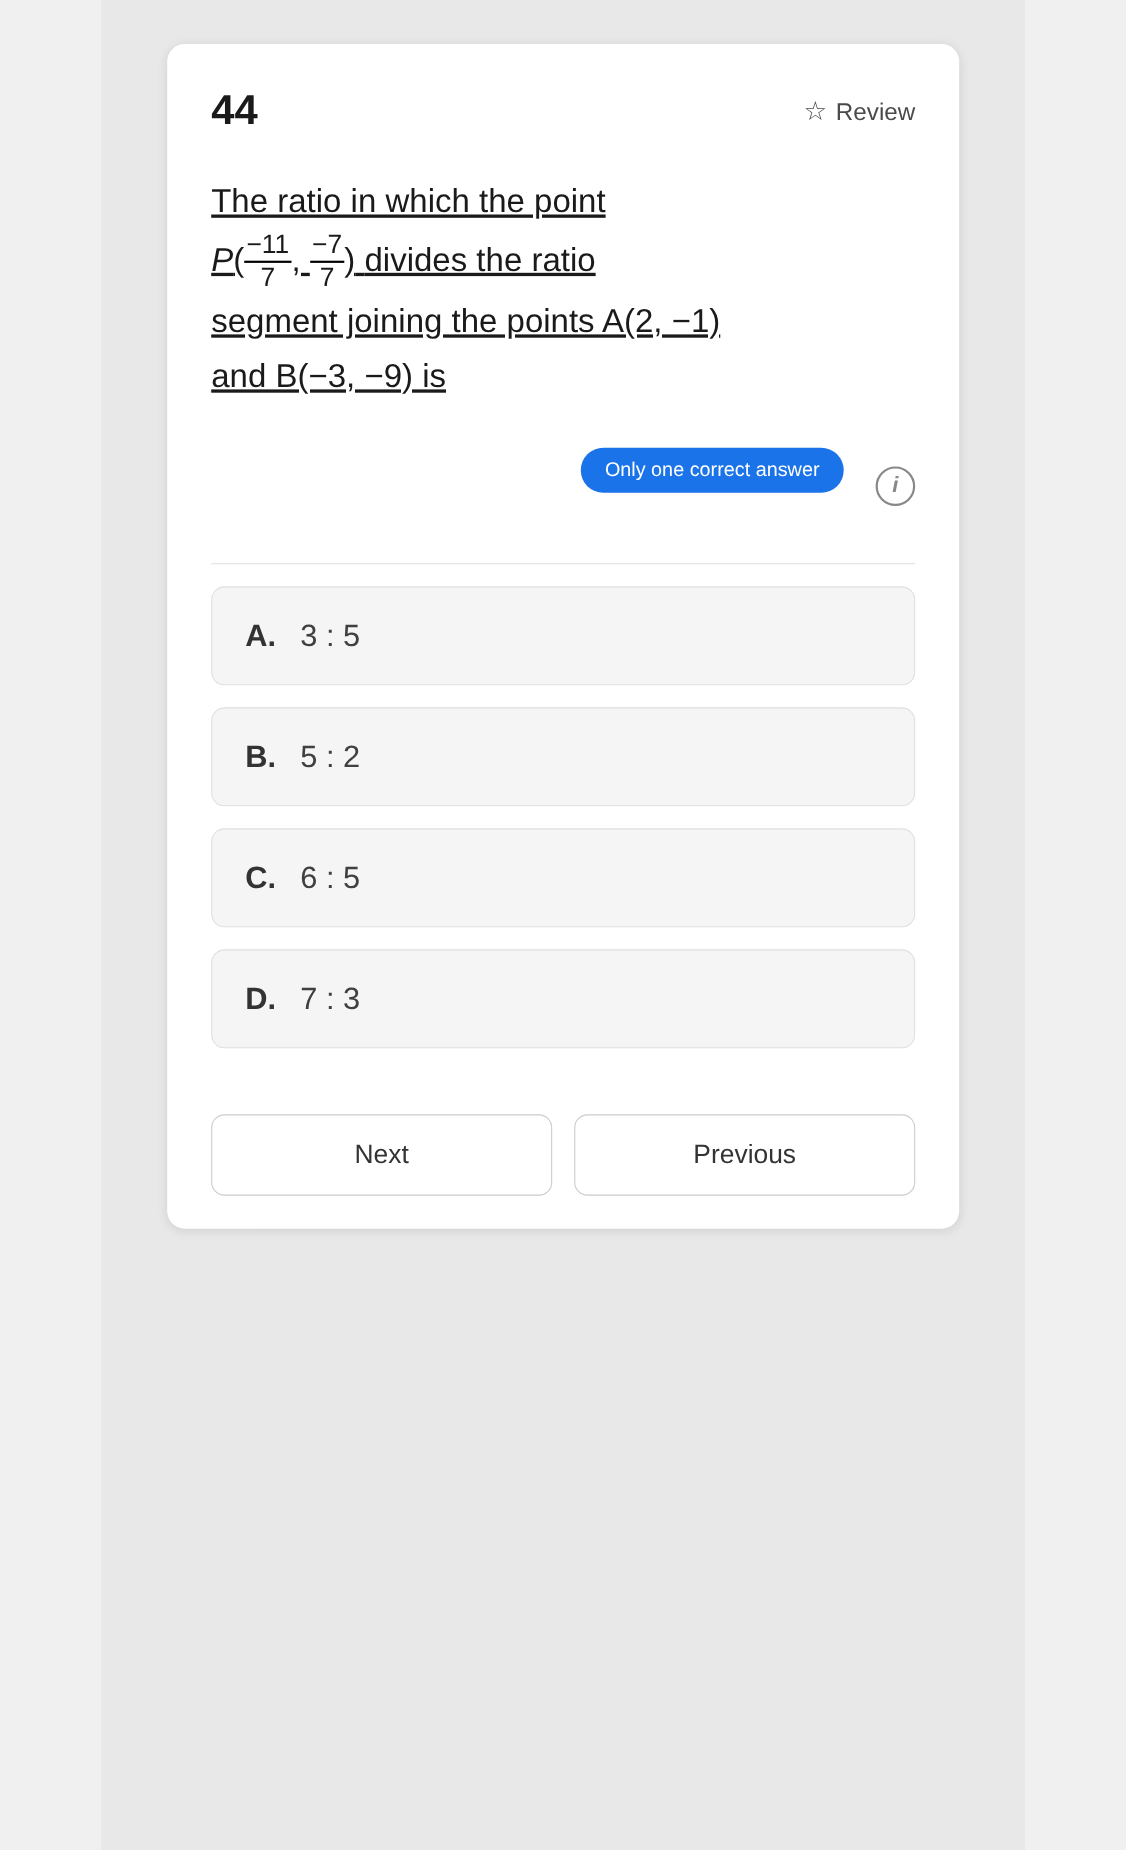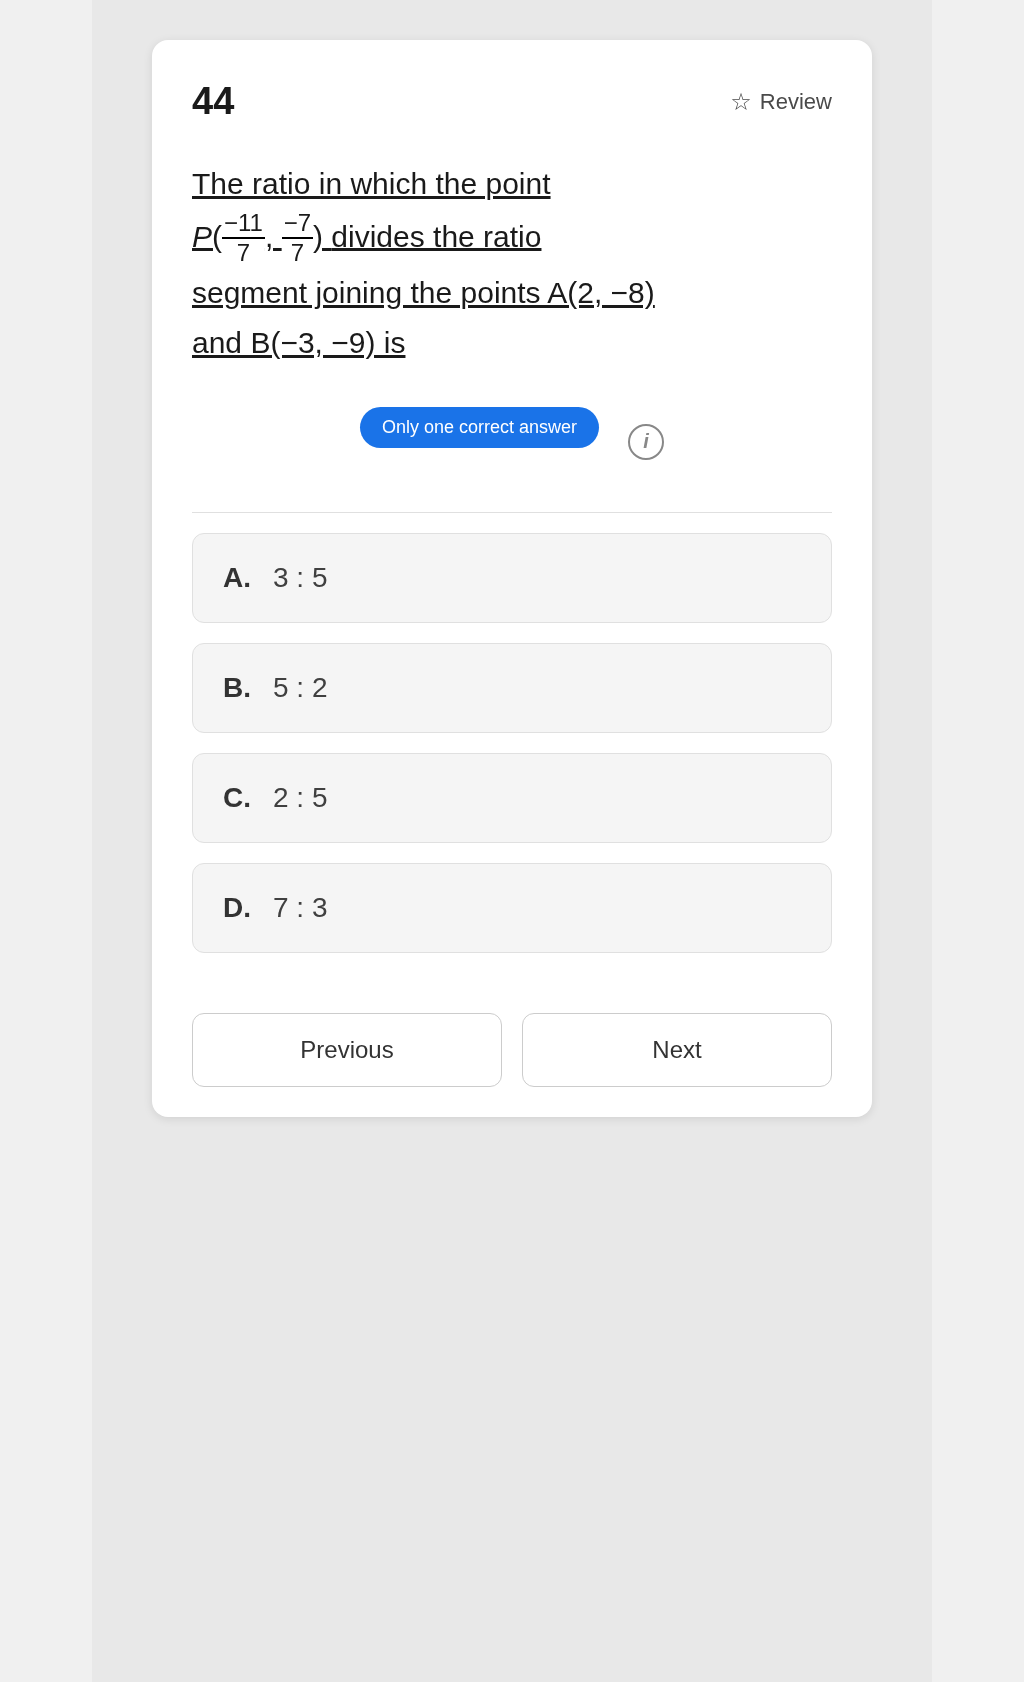--- a/index.html
+++ b/index.html
@@ -122,21 +122,21 @@
       color: #888;
       font-size: 20px;
       font-style: italic;
       font-weight: bold;
       float: right;
       margin-top: -4px;
     }
 
     .badge-row {
       display: flex;
-      justify-content: center;
+      justify-content: flex-end;
       align-items: center;
       margin-bottom: 32px;
       gap: 29px;
     }
 
     .options-list {
       display: flex;
       flex-direction: column;
       gap: 20px;
       margin-bottom: 60px;
@@ -203,21 +203,21 @@
         <span>Review</span>
       </button>
     </div>
 
     <div class="question-text">
       <span>The ratio in which the point</span>
       <br>
       <span class="p-notation">P</span><span>(</span><span><span class="math-fraction"><span class="numerator">−11</span><span class="denominator">7</span></span></span><span>, </span><span><span class="math-fraction"><span class="numerator">−7</span><span class="denominator">7</span></span></span><span>)</span>
       <span> divides the ratio</span>
       <br>
-      <span>segment joining the points A(2, −8)</span>
+      <span>segment joining the points A(2, −1)</span>
       <br>
       <span>and B(−3, −9) is</span>
     </div>
 
     <div class="badge-row">
       <span class="answer-type-badge">Only one correct answer</span>
       <div class="info-icon">
         <span>i</span>
       </div>
     </div>
@@ -231,29 +231,29 @@
         <span class="option-value">3 : 5</span>
       </div>
 
       <div class="option-item">
         <span class="option-letter">B.</span>
         <span class="option-value">5 : 2</span>
       </div>
 
       <div class="option-item">
         <span class="option-letter">C.</span>
-        <span class="option-value">2 : 5</span>
+        <span class="option-value">6 : 5</span>
       </div>
 
       <div class="option-item">
         <span class="option-letter">D.</span>
         <span class="option-value">7 : 3</span>
       </div>
 
     </div>
 
     <div class="footer-buttons">
+      <button class="footer-btn">Next</button>
       <button class="footer-btn">Previous</button>
-      <button class="footer-btn">Next</button>
     </div>
 
   </div>
 </div>
 
 </body></html>

